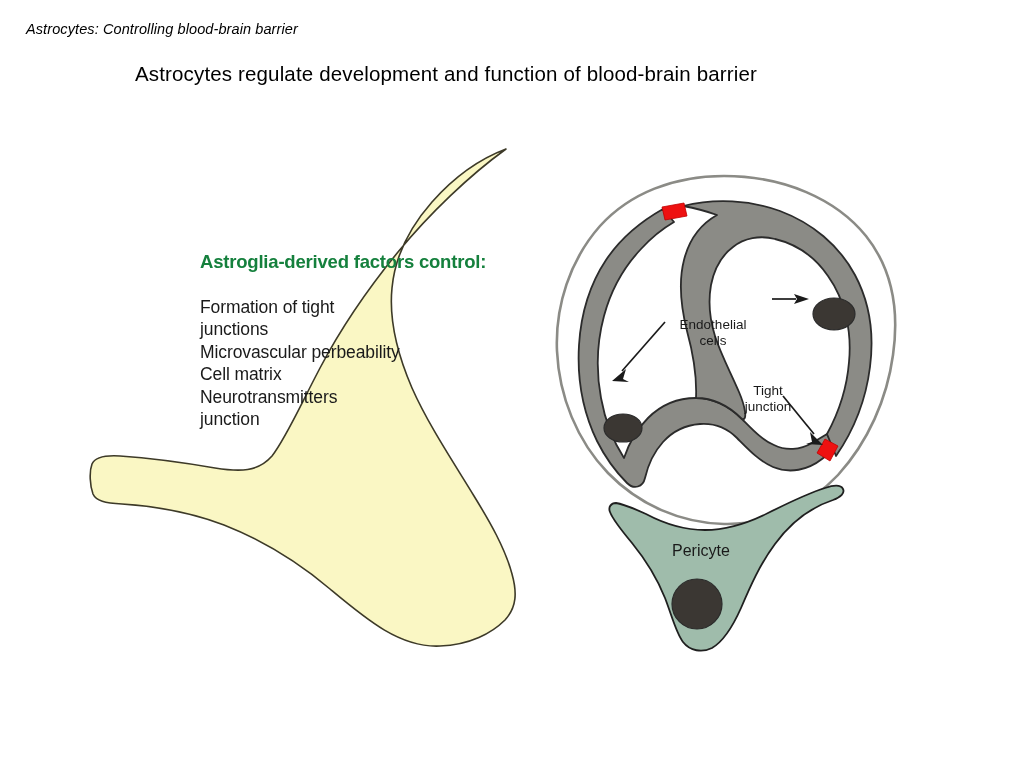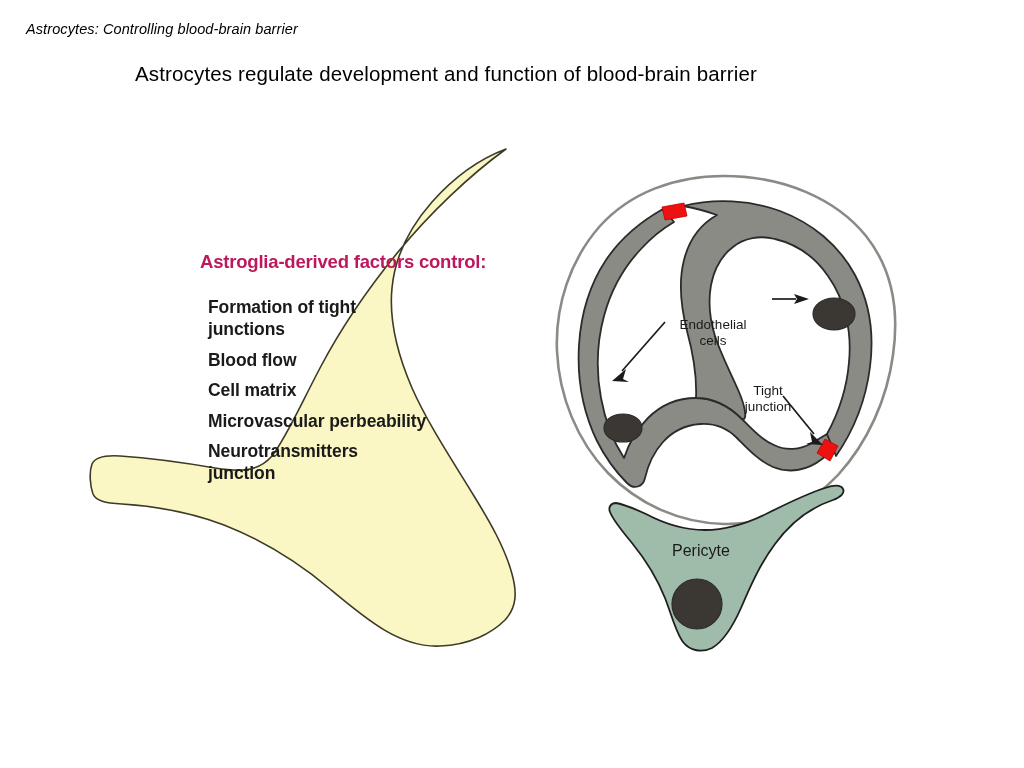--- a/index.html
+++ b/index.html
@@ -54,39 +54,38 @@
   
   #factors-block {
     position: absolute;
     left: 200px;
     top: 251px;
     width: 330px;
   }
   #factors-heading {
     font-size: 18.5px;
     font-weight: bold;
-    color: #be185d;
+    color: #15803d;
     letter-spacing: -0.2px;
     white-space: nowrap;
     margin: 0 0 23px 0;
   }
   #factors-list {
     list-style: none;
     margin: 0;
     padding: 0;
     font-size: 17.5px;
     color: #1a1a1a;
     letter-spacing: -0.1px;
   }
   #factors-list li {
-    margin: 8px;
+    margin: 0;
     padding: 0;
     line-height: 22.4px;
     white-space: pre-line;
-    font-weight: bold;
   }
   .fig-label {
     position: absolute;
     font-size: 13.5px;
     color: #1a1a1a;
     text-align: center;
     line-height: 16px;
     white-space: pre-line;
     margin-top: 28px;
   }
@@ -237,23 +236,22 @@
         </g>
       </g>
     </svg>
   </div>
 
   <div id="factors-block">
     <div id="factors-heading">Astroglia-derived factors control:</div>
     <ul id="factors-list">
       <li>Formation of tight
    junctions</li>
-      <li>Blood flow</li>
+      <li>Microvascular perbeability</li>
       <li>Cell matrix</li>
-      <li>Microvascular perbeability</li>
       <li>Neurotransmitters
    junction</li>
     </ul>
   </div>
 
   <div class="fig-label" id="label-endothelial">Endothelial
 cells</div>
 
   <div class="fig-label" id="label-tight">Tight
 junction</div>

